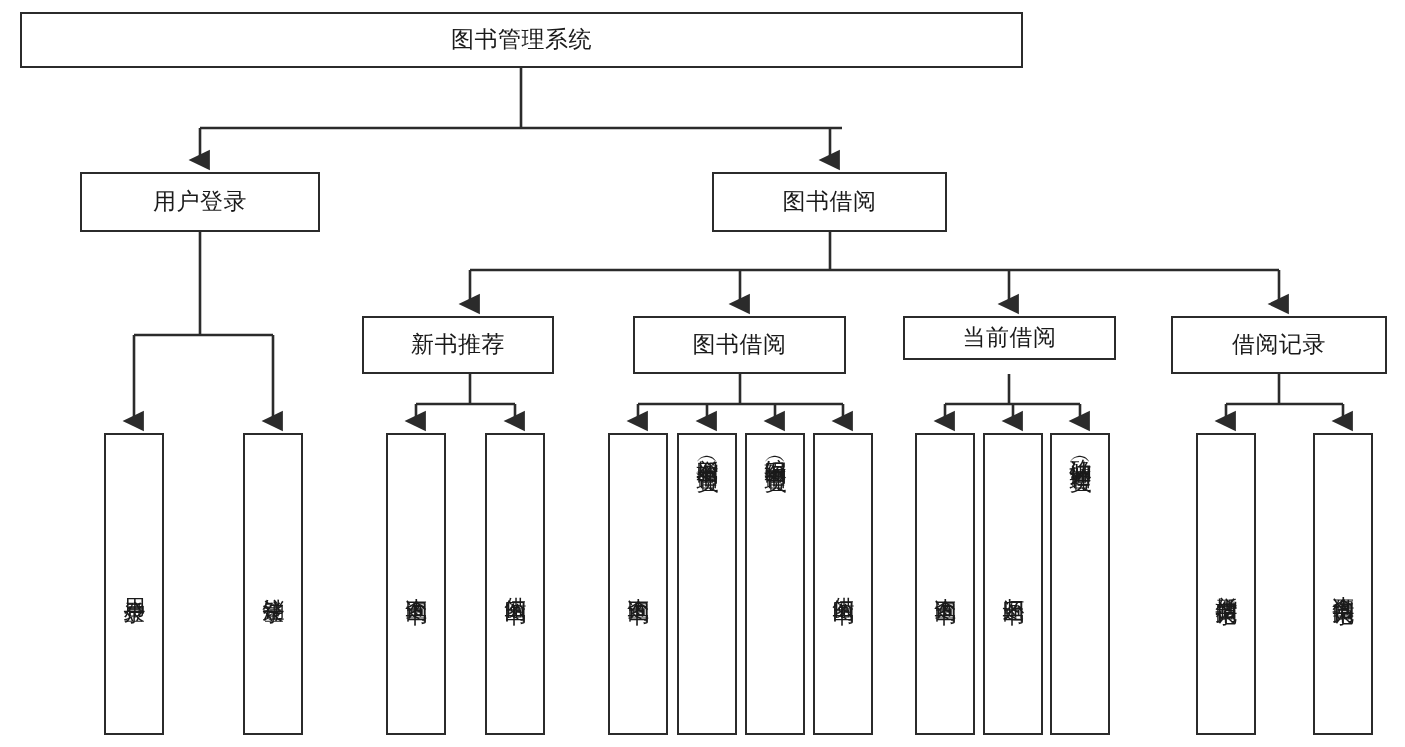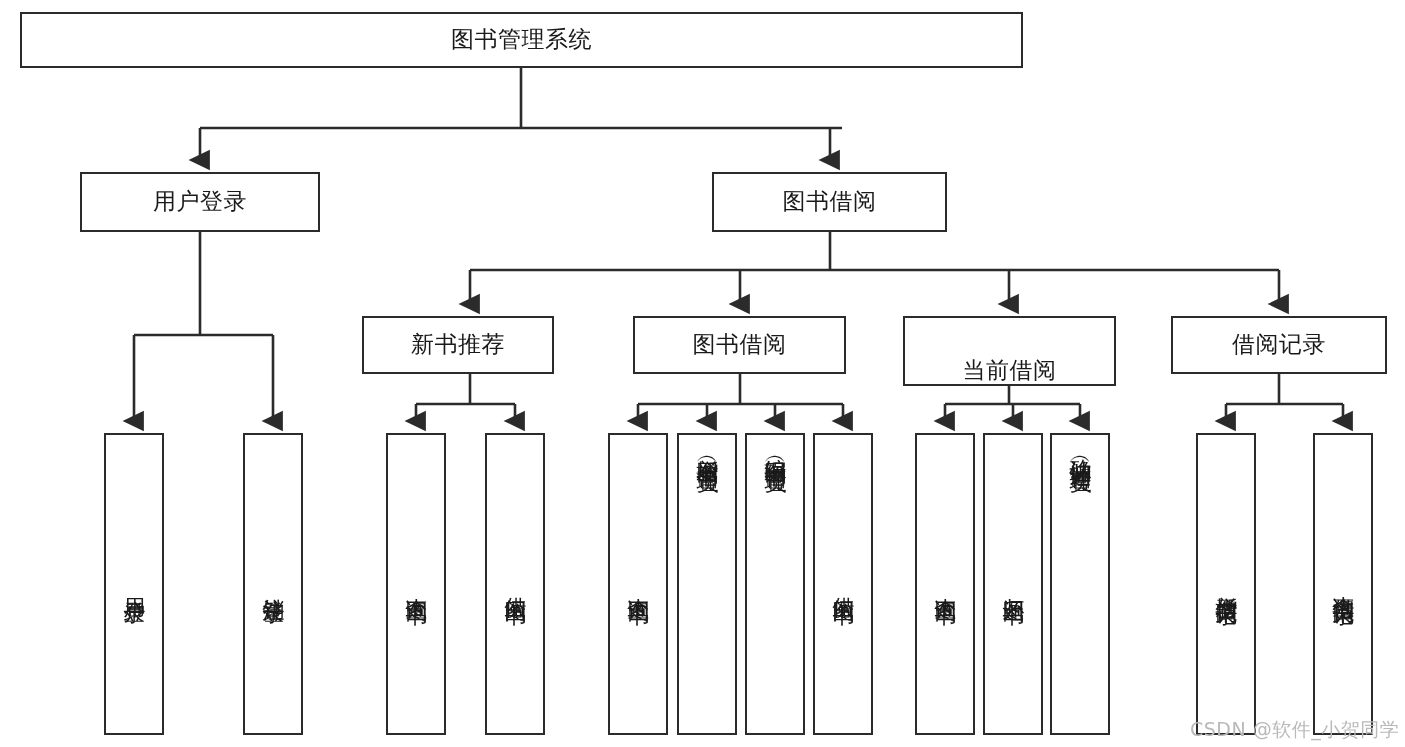--- a/index.html
+++ b/index.html
@@ -143,21 +143,21 @@
   <div class="node horiz" style="left:712px; top:172px; width:235px; height:60px;">
     <span class="label">图书借阅</span>
   </div>
 
   <div class="node horiz" style="left:362px; top:316px; width:192px; height:58px;">
     <span class="label">新书推荐</span>
   </div>
   <div class="node horiz" style="left:633px; top:316px; width:213px; height:58px;">
     <span class="label">图书借阅</span>
   </div>
-  <div class="node horiz" style="left:903px; top:316px; width:213px; height:70px;align-items:flex-end;">
+  <div class="node horiz" style="left:903px; top:316px; width:213px; height:44px;">
     <span class="label">当前借阅</span>
   </div>
   <div class="node horiz" style="left:1171px; top:316px; width:216px; height:58px;font-family:Liberation Serif, serif;">
     <span class="label">借阅记录</span>
   </div>
 
   <div class="node vert centered" style="left:104px; top:433px; width:60px; height:302px;">
     <span class="label">用户登录</span>
   </div>
   <div class="node vert centered" style="left:243px; top:433px; width:60px; height:302px;">
@@ -194,15 +194,14 @@
     <span class="label">确认归还（管理员）</span>
   </div>
 
   <div class="node vert centered" style="left:1196px; top:433px; width:60px; height:302px;">
     <span class="label">新增借阅记录</span>
   </div>
   <div class="node vert centered" style="left:1313px; top:433px; width:60px; height:302px;">
     <span class="label">查询借阅记录</span>
   </div>
 
-  <div class="watermark" style="left:1190px; top:717px;">CSDN @软件_小贺同学</div>
 
 </div>
 
 </body></html>

